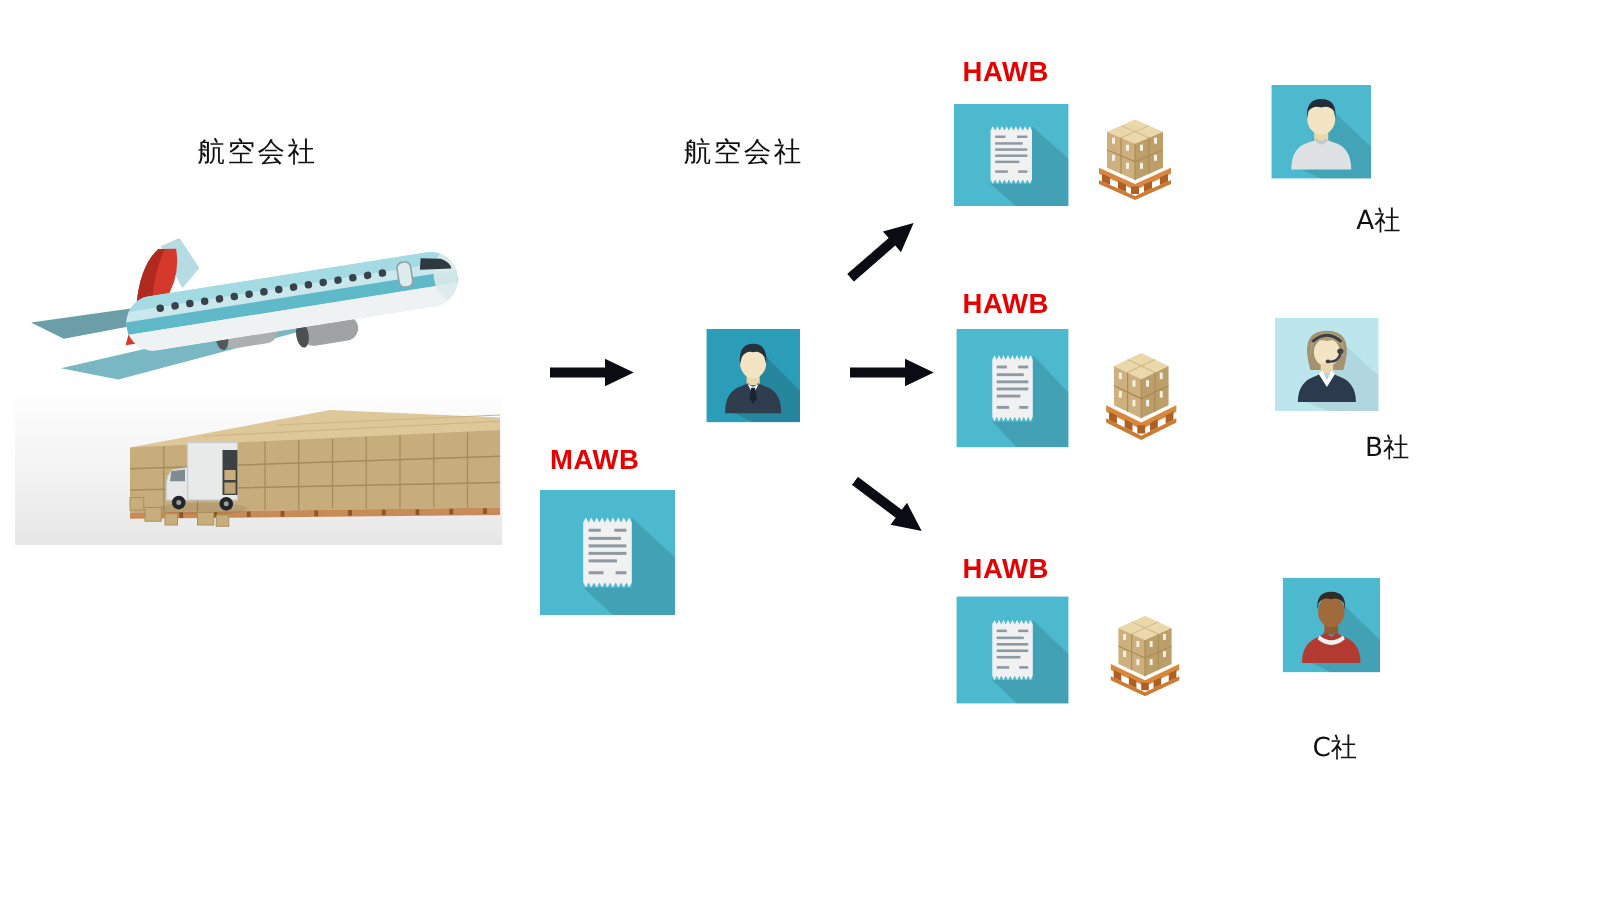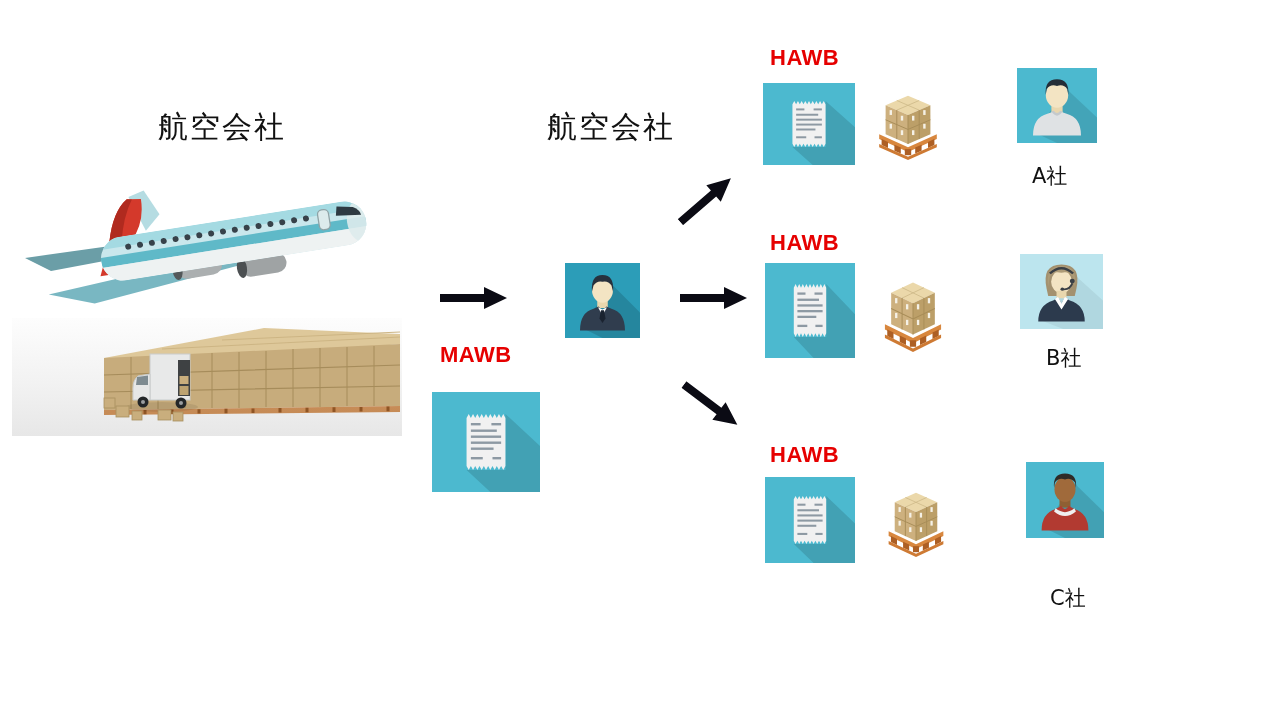--- a/index.html
+++ b/index.html
@@ -1,20 +1,20 @@
 <!DOCTYPE html>
 <html style="--label-red: #E60000; --icon-teal: #4CB9CF; --icon-teal-dark: #2C9DB8; --icon-pale-cyan: #BCE5EE; --arrow-black: #0B0B14; --text-black: #111111; --box-tan: #C7AC7C; --pallet-orange: #D8873E;"><head>
 <meta charset="utf-8">
 <style>
   html,body{margin:0;padding:0;background:#fff;}
   #canvas{position:relative;width:1280px;height:720px;background:#fff;overflow:hidden;
           font-family:"DejaVu Sans","Liberation Sans",sans-serif;}
   .abs{position:absolute;}
   .fit{width:100%;height:100%;display:block;}
-  .jp{font-size:30px;color:var(--text-black);letter-spacing:2px;white-space:nowrap;}
+  .jp{font-size:22px;color:var(--text-black);letter-spacing:2px;white-space:nowrap;}
   .code{font-family:"Liberation Sans",sans-serif;font-weight:700;font-size:22px;
         color:var(--label-red);letter-spacing:0.5px;white-space:nowrap;text-align:right;}
   .co{font-size:21px;color:var(--text-black);white-space:nowrap;}
 </style>
 </head>
 <body>
 
 <svg width="0" height="0" style="position:absolute" aria-hidden="true">
   <defs>
 
@@ -208,21 +208,21 @@
         <use href="#sym-warehouse"></use>
       </svg>
   </div>
 
   <div class="abs" style="left:440px;top:286px;width:68px;height:24px">
     <svg class="fit" viewBox="0 0 68 24" preserveAspectRatio="none">
         <use href="#sym-arrow"></use>
       </svg>
   </div>
 
-  <div class="abs code" style="left:440px;top:342px">MAWB</div>
+  <div class="abs code" style="left:440px;top:355px">MAWB</div>
   <div class="abs" style="left:432px;top:392px;width:108px;height:100px">
     <svg class="fit" viewBox="0 0 100 100" preserveAspectRatio="none">
         <use href="#sym-receipt"></use>
       </svg>
   </div>
 
   <div class="abs jp" style="left:547px;top:107px">航空会社</div>
   <div class="abs" style="left:565px;top:263px;width:75px;height:75px">
     <svg class="fit" viewBox="0 0 100 100" preserveAspectRatio="none">
         <use href="#sym-person-busi"></use>
@@ -254,39 +254,39 @@
   <div class="abs" style="left:868px;top:86px;width:80px;height:74px">
     <svg class="fit" viewBox="0 0 100 92" preserveAspectRatio="none">
         <use href="#sym-pallet"></use>
       </svg>
   </div>
   <div class="abs" style="left:1017px;top:68px;width:80px;height:75px">
     <svg class="fit" viewBox="0 0 100 100" preserveAspectRatio="none">
         <use href="#sym-person-a"></use>
       </svg>
   </div>
-  <div class="abs co" style="left:1032px;top:162px">A社</div>
+  <div class="abs co" style="left:1085px;top:162px">A社</div>
 
   <div class="abs code" style="left:770px;top:230px">HAWB</div>
   <div class="abs" style="left:765px;top:263px;width:90px;height:95px">
     <svg class="fit" viewBox="0 0 100 100" preserveAspectRatio="none">
         <use href="#sym-receipt"></use>
       </svg>
   </div>
   <div class="abs" style="left:874px;top:272px;width:78px;height:80px">
     <svg class="fit" viewBox="0 0 100 92" preserveAspectRatio="none">
         <use href="#sym-pallet"></use>
       </svg>
   </div>
   <div class="abs" style="left:1020px;top:254px;width:83px;height:75px">
     <svg class="fit" viewBox="0 0 100 100" preserveAspectRatio="none">
         <use href="#sym-person-b"></use>
       </svg>
   </div>
-  <div class="abs co" style="left:1046px;top:344px">B社</div>
+  <div class="abs co" style="left:1092px;top:344px">B社</div>
 
   <div class="abs code" style="left:770px;top:442px">HAWB</div>
   <div class="abs" style="left:765px;top:477px;width:90px;height:86px">
     <svg class="fit" viewBox="0 0 100 100" preserveAspectRatio="none">
         <use href="#sym-receipt"></use>
       </svg>
   </div>
   <div class="abs" style="left:878px;top:483px;width:76px;height:74px">
     <svg class="fit" viewBox="0 0 100 92" preserveAspectRatio="none">
         <use href="#sym-pallet"></use>

